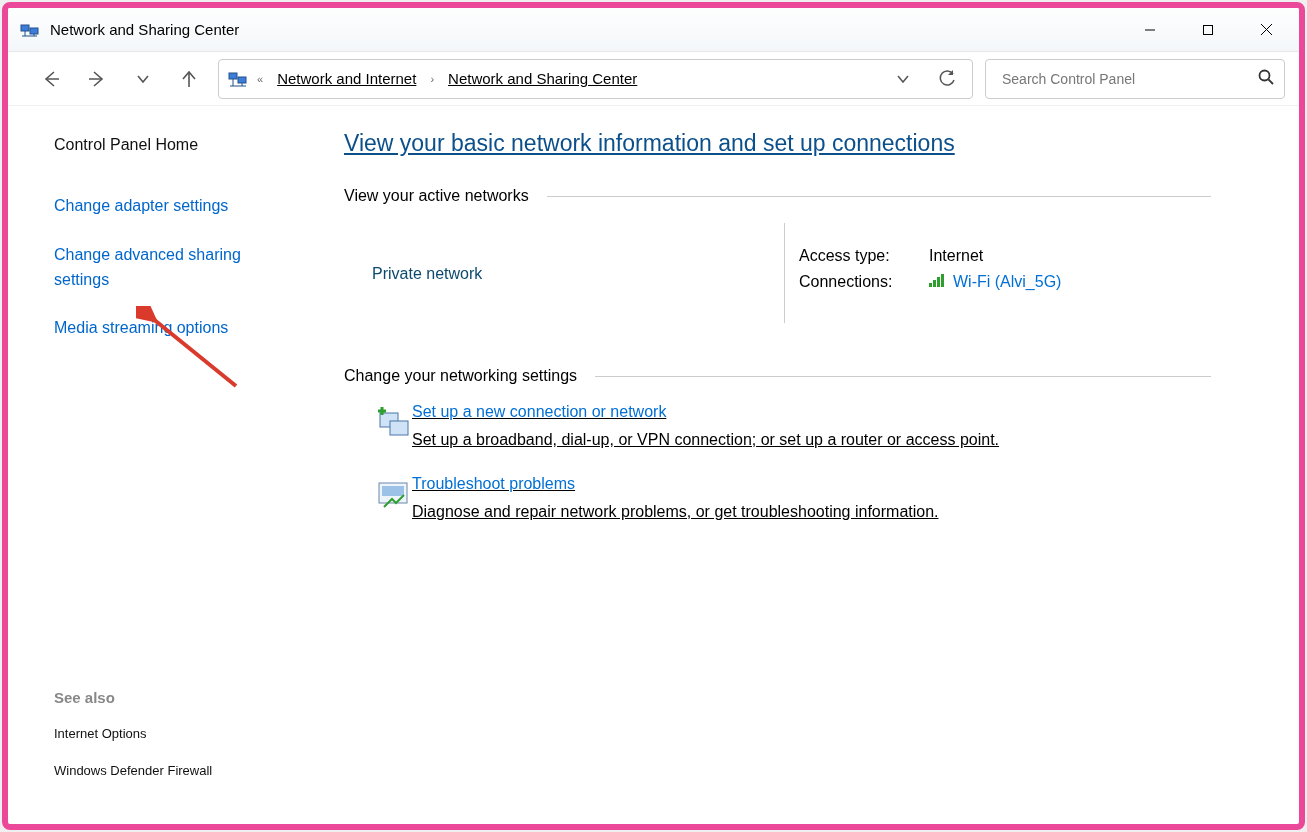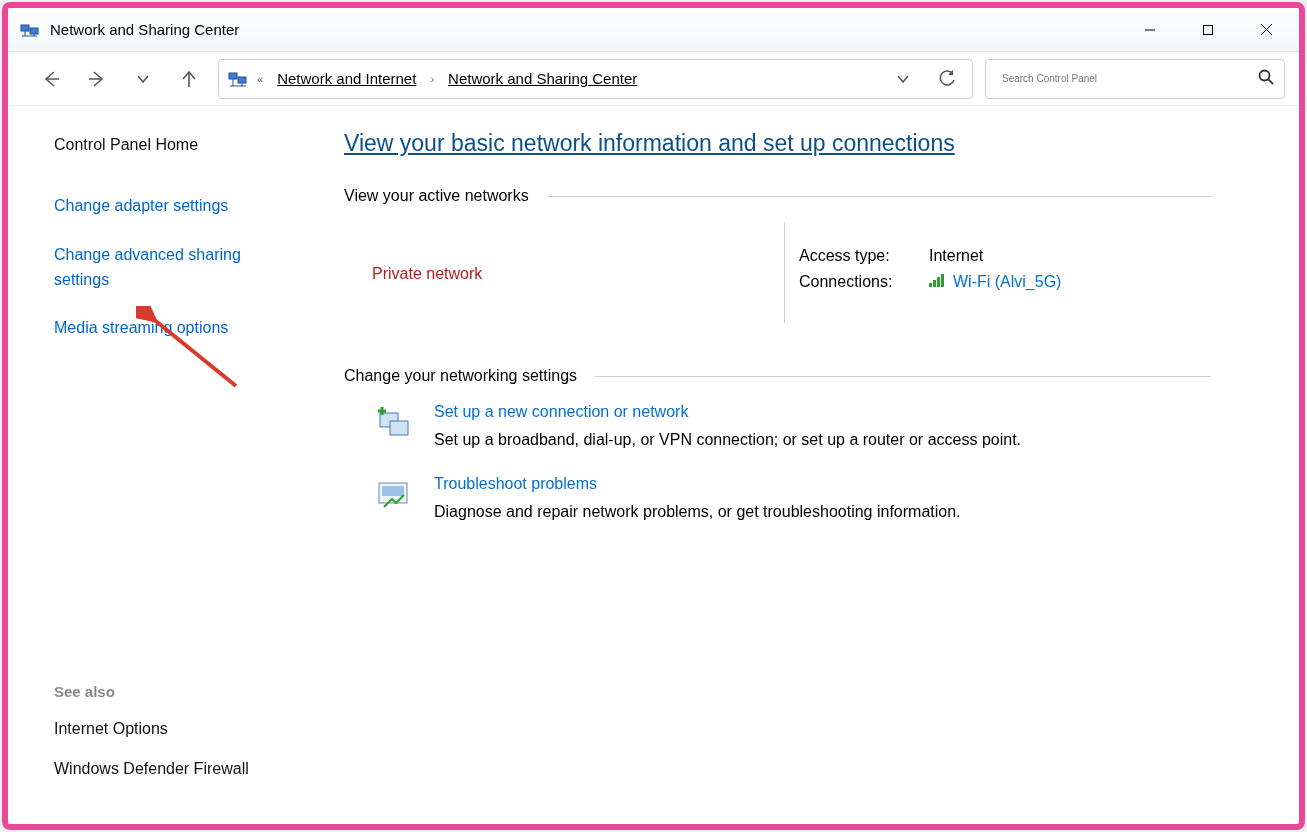--- a/index.html
+++ b/index.html
@@ -35,49 +35,49 @@
   .address-bar .crumb { font-size:15px; color:#000; padding:0 6px; cursor:pointer;text-decoration:underline; }
   .address-bar .chev { color:#666; font-size:11px; padding:0 2px;}
   .address-bar .grow { flex:1; }
   .addr-btn { width:38px; height:38px; display:flex; align-items:center; justify-content:center; cursor:pointer; }
   .addr-btn svg { stroke:#555; stroke-width:1.5; fill:none; }
   .searchbox {
     width:300px; height:40px; border:1px solid #ccc; border-radius:4px; margin-left:12px;
     display:flex; align-items:center; padding:0 10px 0 14px; gap:8px;
   }
   .searchbox input {
-    flex:1; border:none; outline:none; font-size:10px; color:#333; background:transparent;
+    flex:1; border:none; outline:none; font-size:14px; color:#333; background:transparent;
   }
   .searchbox input::placeholder { color:#777; }
   .searchbox .mag { color:#555; }
   
   .body { flex:1; display:flex; overflow:hidden; }
   .sidebar {
     width:306px; padding:30px 28px 24px 46px; display:flex; flex-direction:column;
   }
   .sidebar .home { font-size:16px; color:#111; margin-bottom:40px; cursor:pointer;}
   .sidebar .link { font-size:16px; color:#0066cc; margin-bottom:24px; cursor:pointer; line-height:1.55; } 
   .sidebar .grow { flex:1; }
   .see-also { font-size:15px; color:#888; margin-bottom:20px;font-weight:bold; }
-  .see-link { font-size:16px; color:#111; margin-bottom:22px; cursor:pointer; }
+  .see-link { font-size:13px; color:#111; margin-bottom:22px; cursor:pointer; }
   
   .main { flex:1; padding:20px 88px 20px 30px; position:relative; }
   .page-heading { font-size:23px; color:#0b4f8b; font-weight:400; margin:4px 0 30px 0;text-decoration:underline; }
   .section-row { display:flex; align-items:center; margin-bottom:18px; }
   .section-label { font-size:16px; color:#000; margin-right:18px; white-space:nowrap;}
   .hr { flex:1; height:1px; background:#ccc; }
   .active-net { display:flex; margin:18px 0 44px 0; }
   .active-left { flex:0 0 440px; padding-top:42px; padding-left:28px;}
-  .active-left .net-type { font-size:16px; color:#b91c1c; }
+  .active-left .net-type { font-size:16px; color:#0c4a6e; }
   .active-right { border-left:1px solid #ccc; padding:24px 0 24px 14px; flex:1; }
   .info-row { display:flex; font-size:16px; color:#000; margin-bottom:8px; align-items:center;}
   .info-label { width:130px; }
   .wifi-link { color:#006fd6; cursor:pointer;}
   .sig-icon { display:inline-block; margin-right:6px; vertical-align:-2px;}
-  .settings-item { display:flex; gap:22px; margin:18px 0 26px 32px; align-items:flex-start;}
+  .settings-item { display:flex; margin:18px 0 26px 32px; align-items:flex-start;text-decoration:underline;}
   .settings-icon { width:36px; height:36px; flex:0 0 auto; margin-top:2px;}
   .settings-text .st-link { font-size:16px; color:#006fd6; cursor:pointer; margin-bottom:10px;}
   .settings-text .st-desc { font-size:16px; color:#000;}
   
   .arrow-annot { position:absolute; left:130px; top:318px; pointer-events:none; }
   
   .body { position:relative; }
   .arrow-annot { position:absolute; left:128px; top:200px; }
 </style>
 </head>

